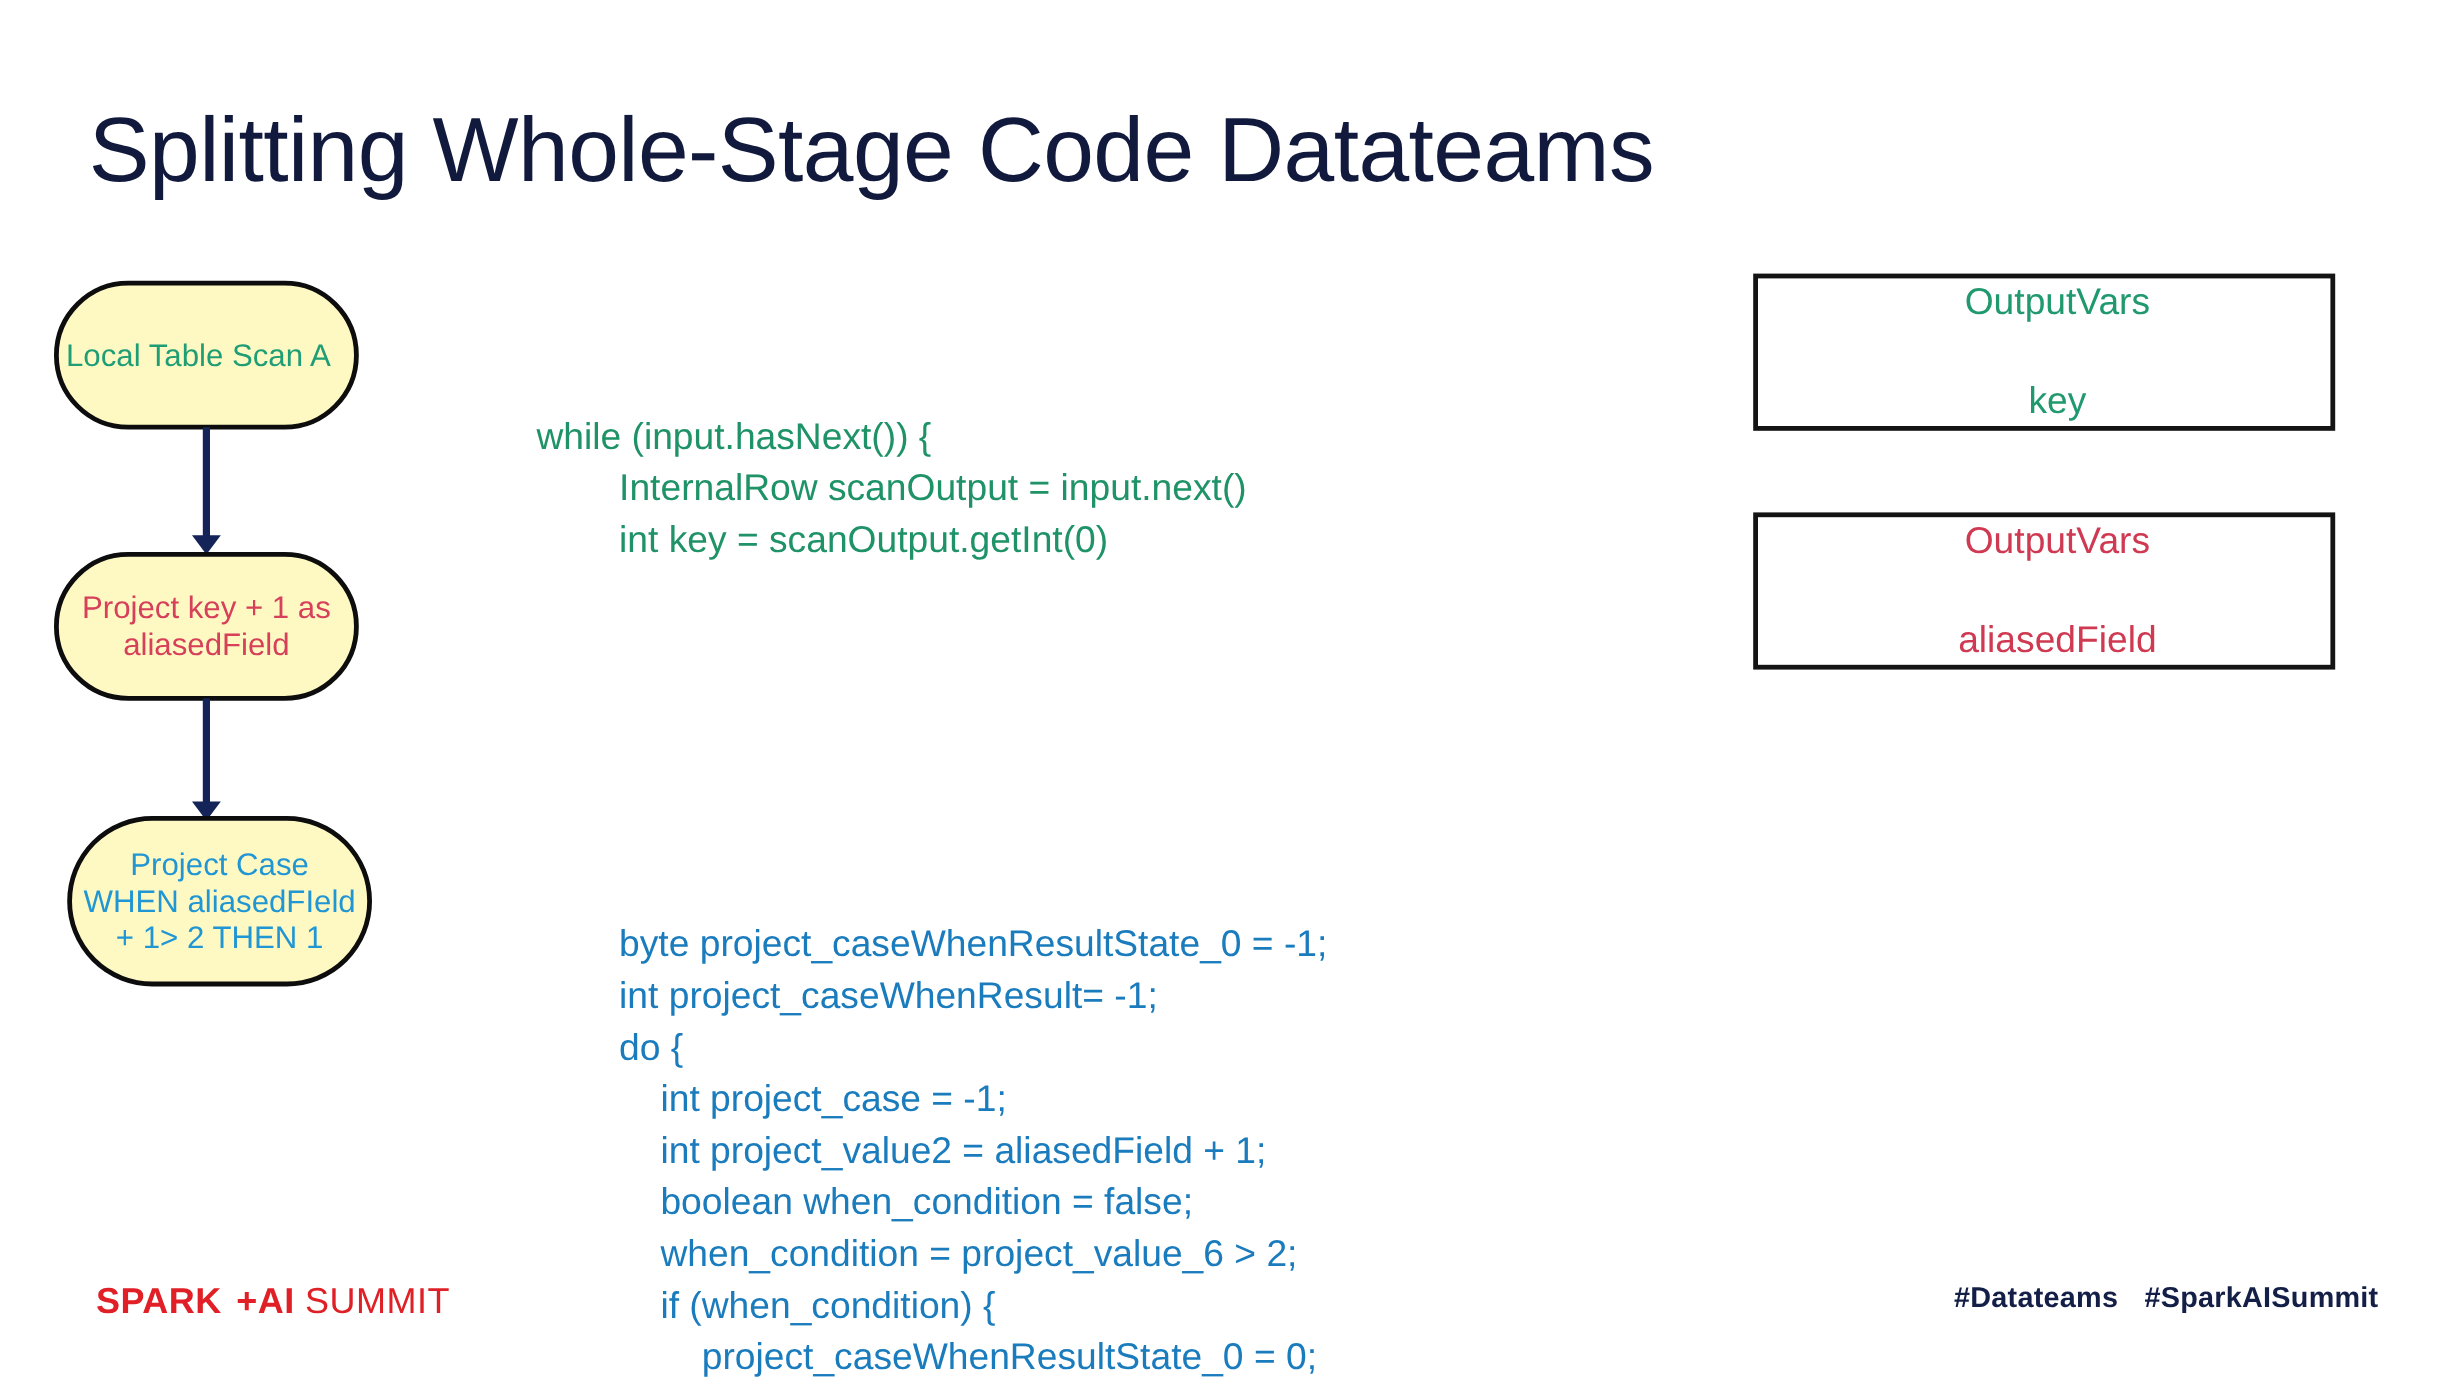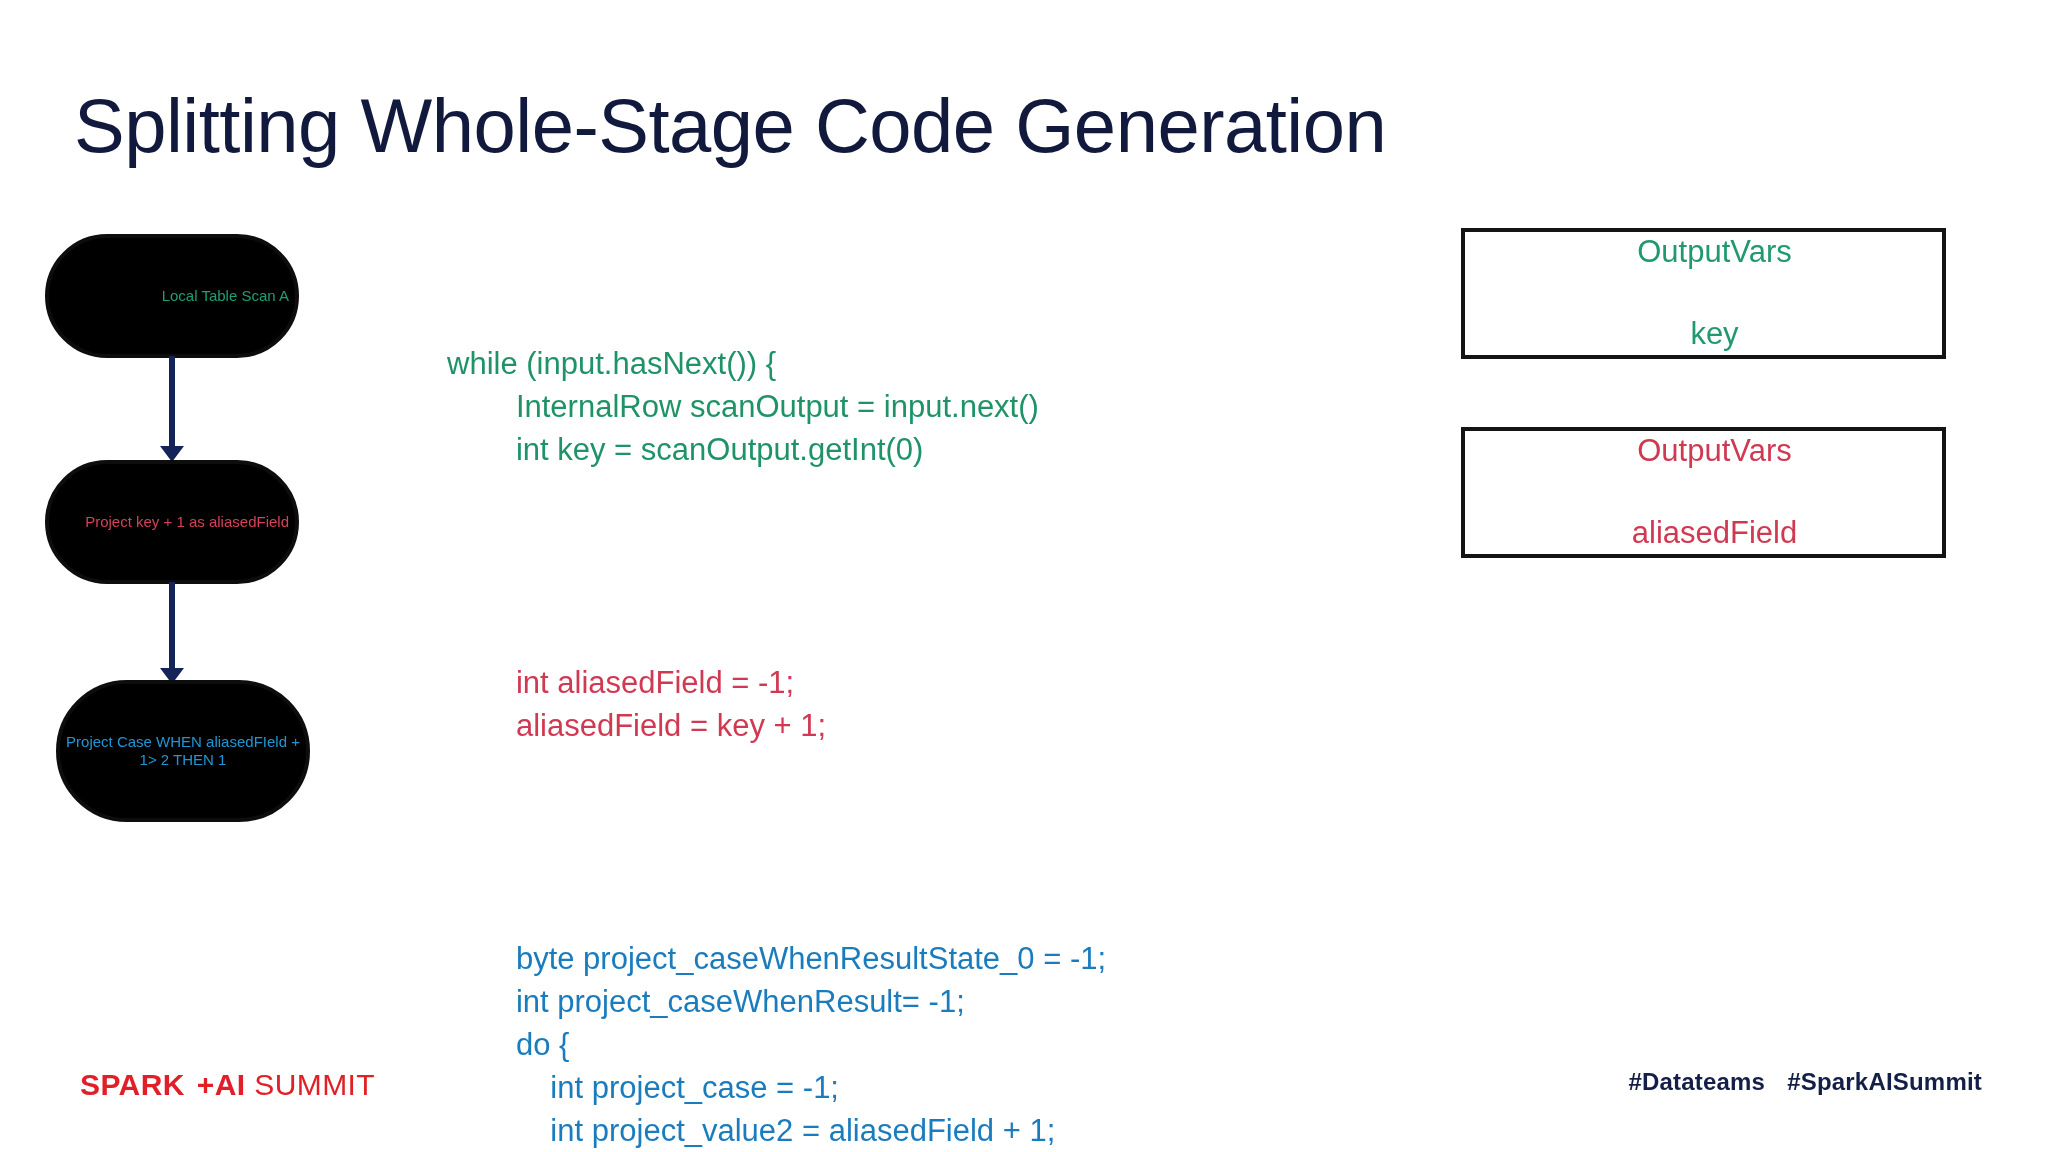--- a/index.html
+++ b/index.html
@@ -33,28 +33,28 @@
   #flow-diagram {
     position: absolute;
     left: 40px;
     top: 220px;
     width: 300px;
     height: 660px;
   }
   .flow-node {
     position: absolute;
     box-sizing: border-box;
-    background: #000000;
+    background: #fef9c3;
     border: 4px solid #0d0d0d;
     display: flex;
     align-items: center;
-    justify-content: flex-end;
+    justify-content: flex-start;
     text-align: center;
     line-height: 1.18;
-    font-size: 15px;
+    font-size: 26px;
   }
   .flow-node .node-text { display: block; padding: 0 6px; }
 
   #flow-node-scan {
     left: 5px;  top: 14px;
     width: 254px; height: 124px;
     border-radius: 62px;
     color: #1f9e76;
   }
   #flow-node-project-alias {
@@ -151,21 +151,21 @@
     color: #141f47;
     letter-spacing: 0.2px;
     white-space: nowrap;
   }
   #footer-hashtags span { display: inline-block; }
   #footer-hashtag-spark { margin-left: 22px; }
 </style>
 </head>
 <body>
 
-<div id="slide-title">Splitting Whole-Stage Code Generation</div>
+<div id="slide-title">Splitting Whole-Stage Code Datateams</div>
 
 <div id="flow-diagram">
 
   <div class="flow-node" id="flow-node-scan">
     <span class="node-text">Local Table Scan
 A</span>
   </div>
 
   <div class="flow-arrow" id="flow-arrow-1">
     <span class="arrow-head"></span>
@@ -188,22 +188,20 @@
 2 THEN 1</span>
   </div>
 
 </div>
 
 <div id="code-block">
   <div class="code-line code-green">while (input.hasNext()) {
         InternalRow scanOutput = input.next()
         int key = scanOutput.getInt(0)</div>
   <div class="code-gap"></div>
-  <div class="code-line code-red">        int aliasedField = -1;
-        aliasedField = key + 1;</div>
   <div class="code-gap"></div>
   <div class="code-line code-blue">        byte project_caseWhenResultState_0 = -1;
         int project_caseWhenResult= -1;
         do {
             int project_case = -1;
             int project_value2 = aliasedField + 1;
             boolean when_condition = false;
             when_condition = project_value_6 &gt; 2;
             if (when_condition) {
                 project_caseWhenResultState_0 = 0;

